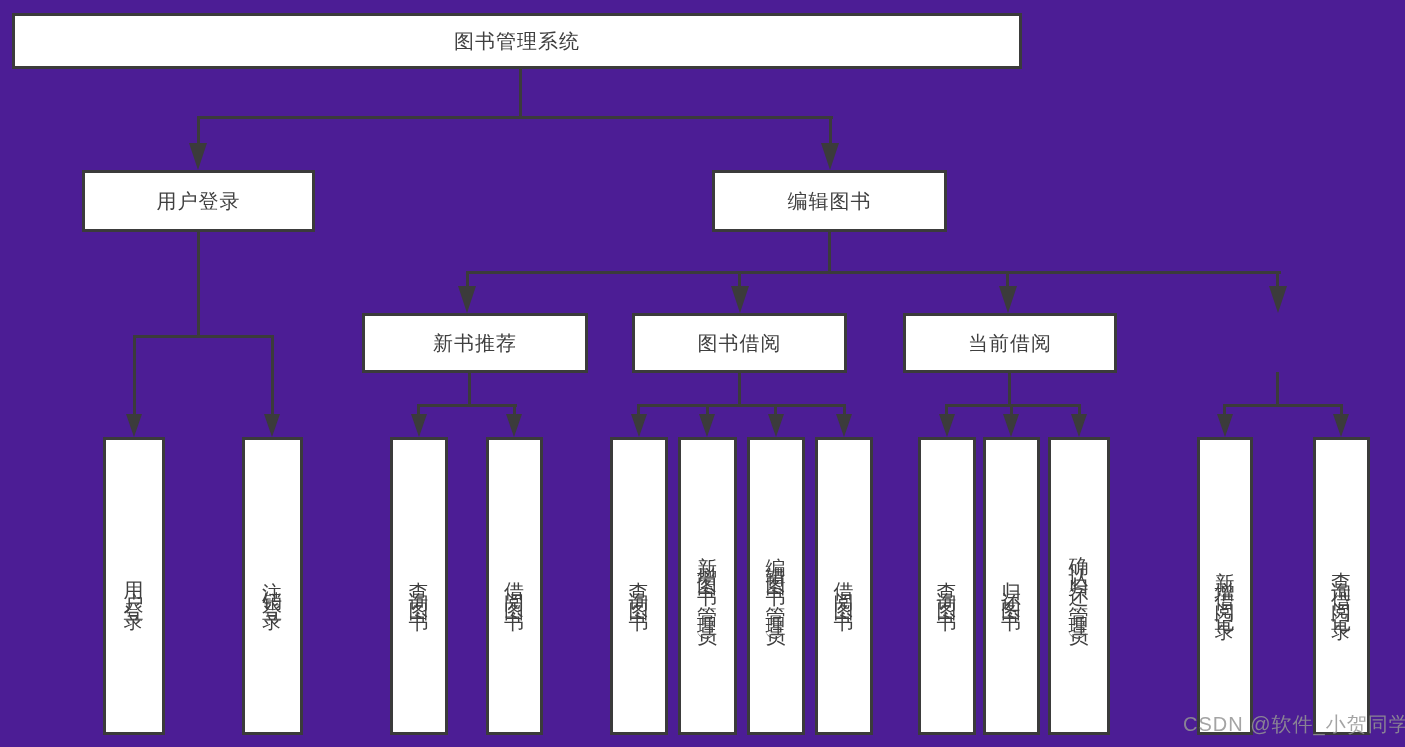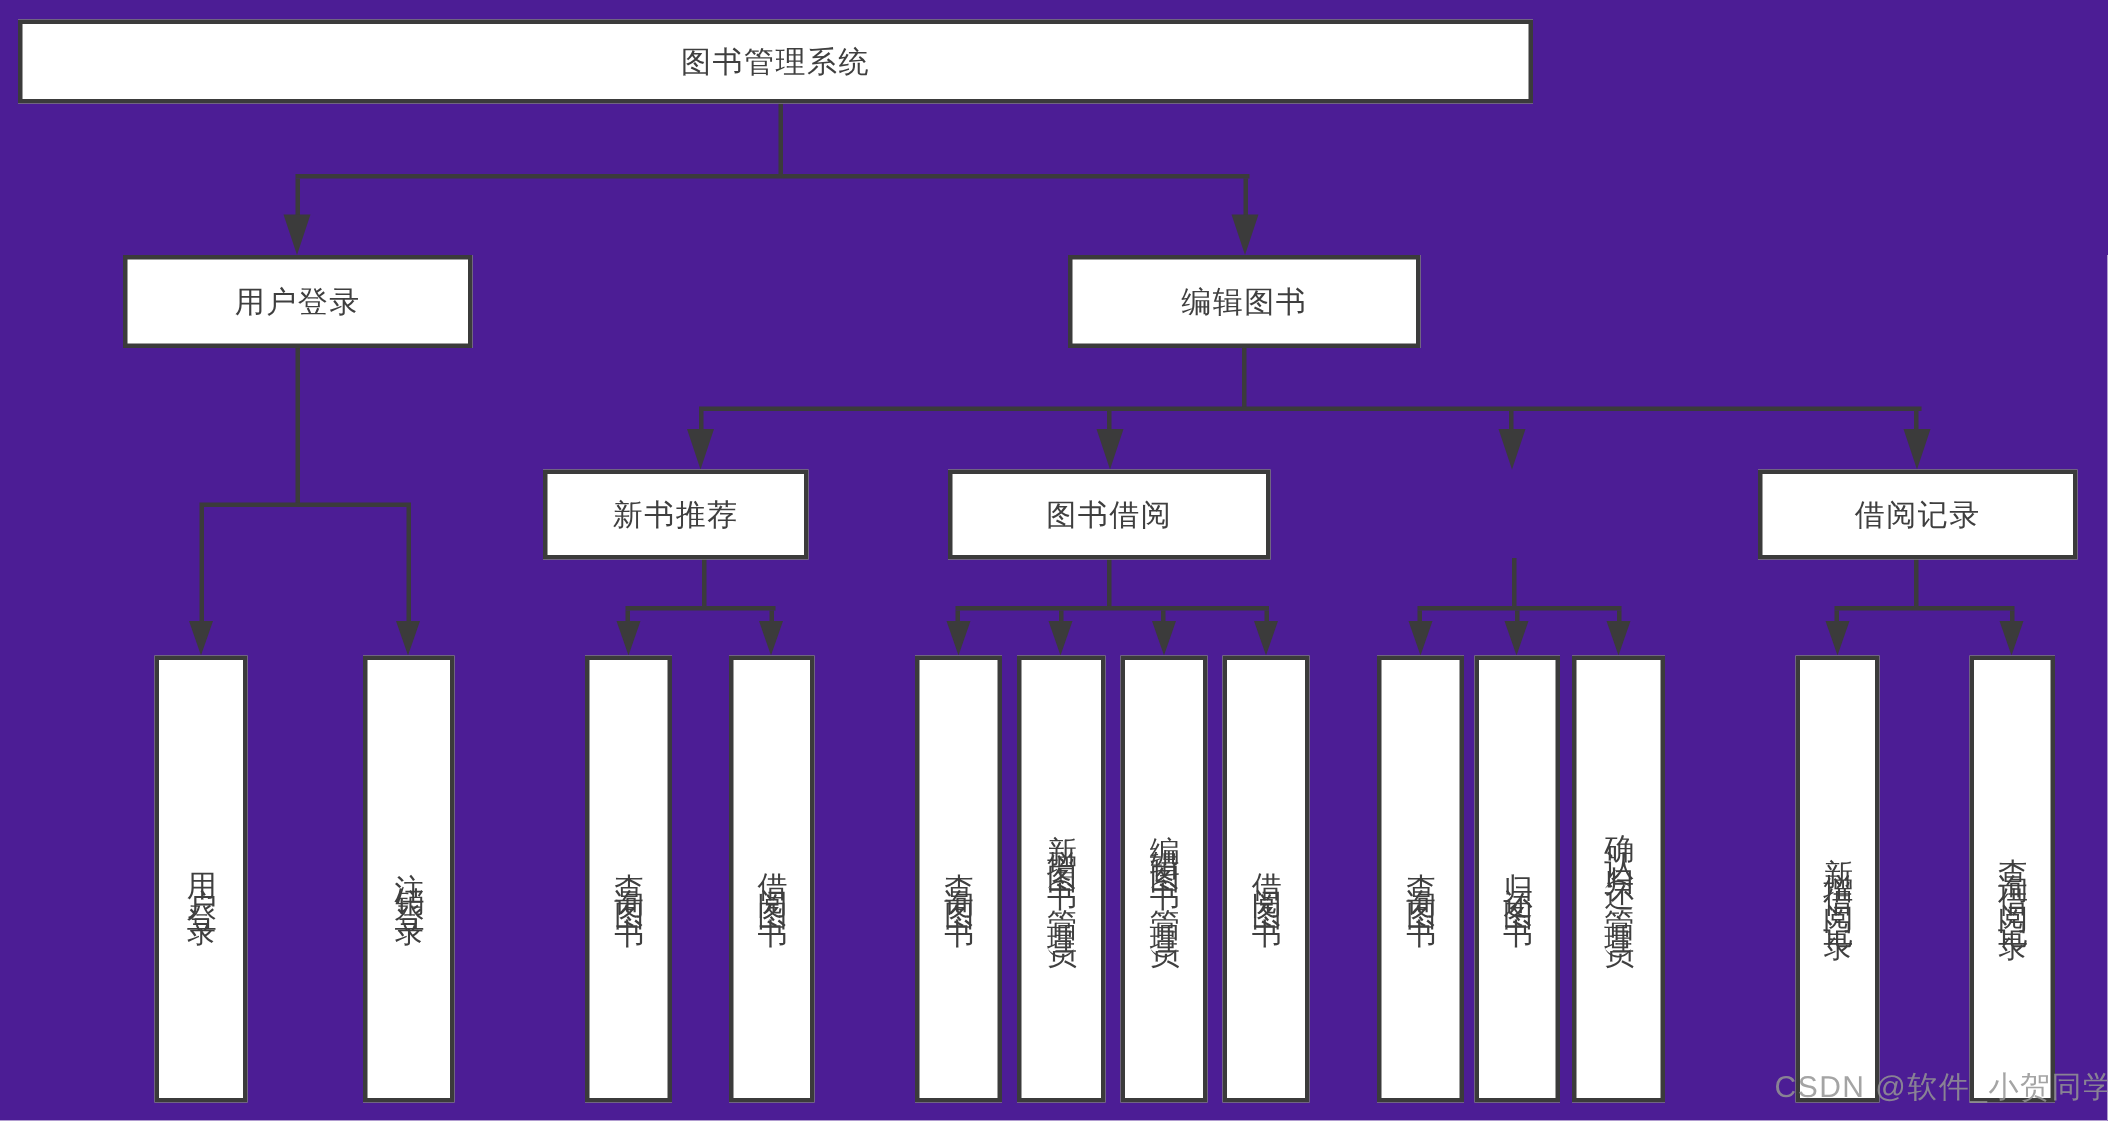--- a/index.html
+++ b/index.html
@@ -136,28 +136,28 @@
     <span>图书管理系统</span>
   </div>
 
   <div class="box" style="left:82px;top:170px;width:233px;height:62px;">
     <span>用户登录</span>
   </div>
   <div class="box" style="left:712px;top:170px;width:235px;height:62px;">
     <span>编辑图书</span>
   </div>
 
-  <div class="box" style="left:362px;top:313px;width:177px;height:60px;">
+  <div class="box" style="left:362px;top:313px;width:226px;height:60px;">
     <span>新书推荐</span>
   </div>
   <div class="box" style="left:632px;top:313px;width:215px;height:60px;">
     <span>图书借阅</span>
   </div>
-  <div class="box" style="left:1172px;top:313px;width:213px;height:60px;">
-    <span>借阅记录</span>
+  <div class="box" style="left:903px;top:313px;width:214px;height:60px;">
+    <span>当前借阅</span>
   </div>
 
   <div class="box leaf" style="left:103px;top:437px;width:62px;height:298px;">
     <span>用户登录</span>
   </div>
   <div class="box leaf" style="left:242px;top:437px;width:61px;height:298px;">
     <span>注销登录</span>
   </div>
   <div class="box leaf" style="left:390px;top:437px;width:58px;height:298px;">
     <span>查询图书</span>

